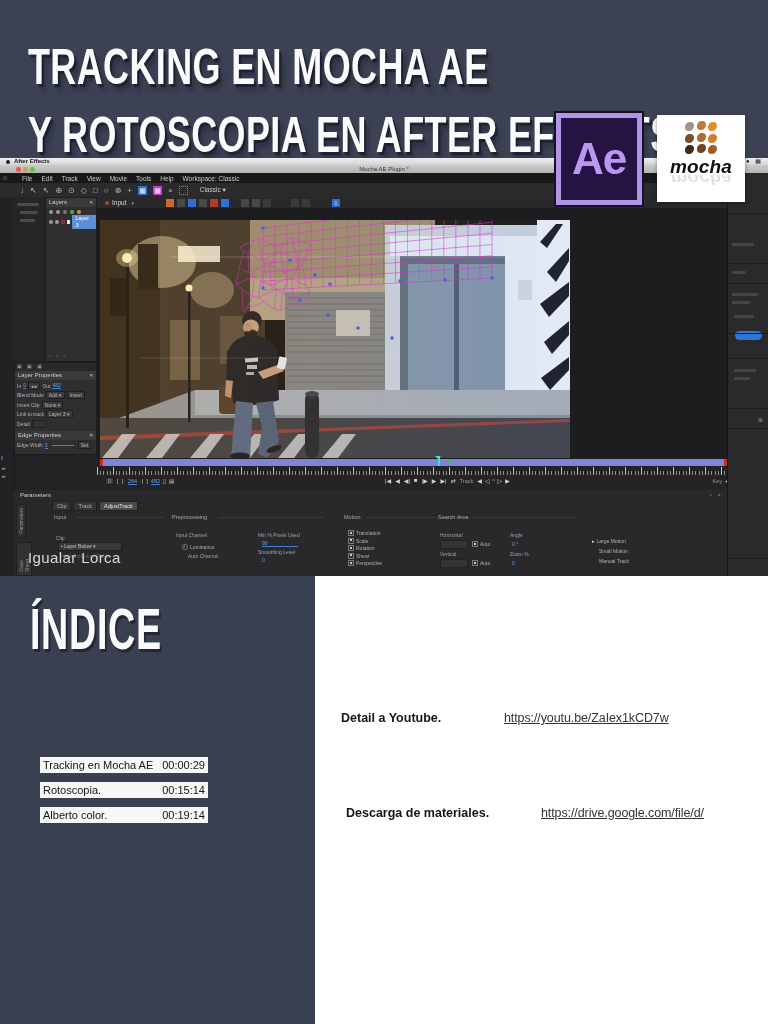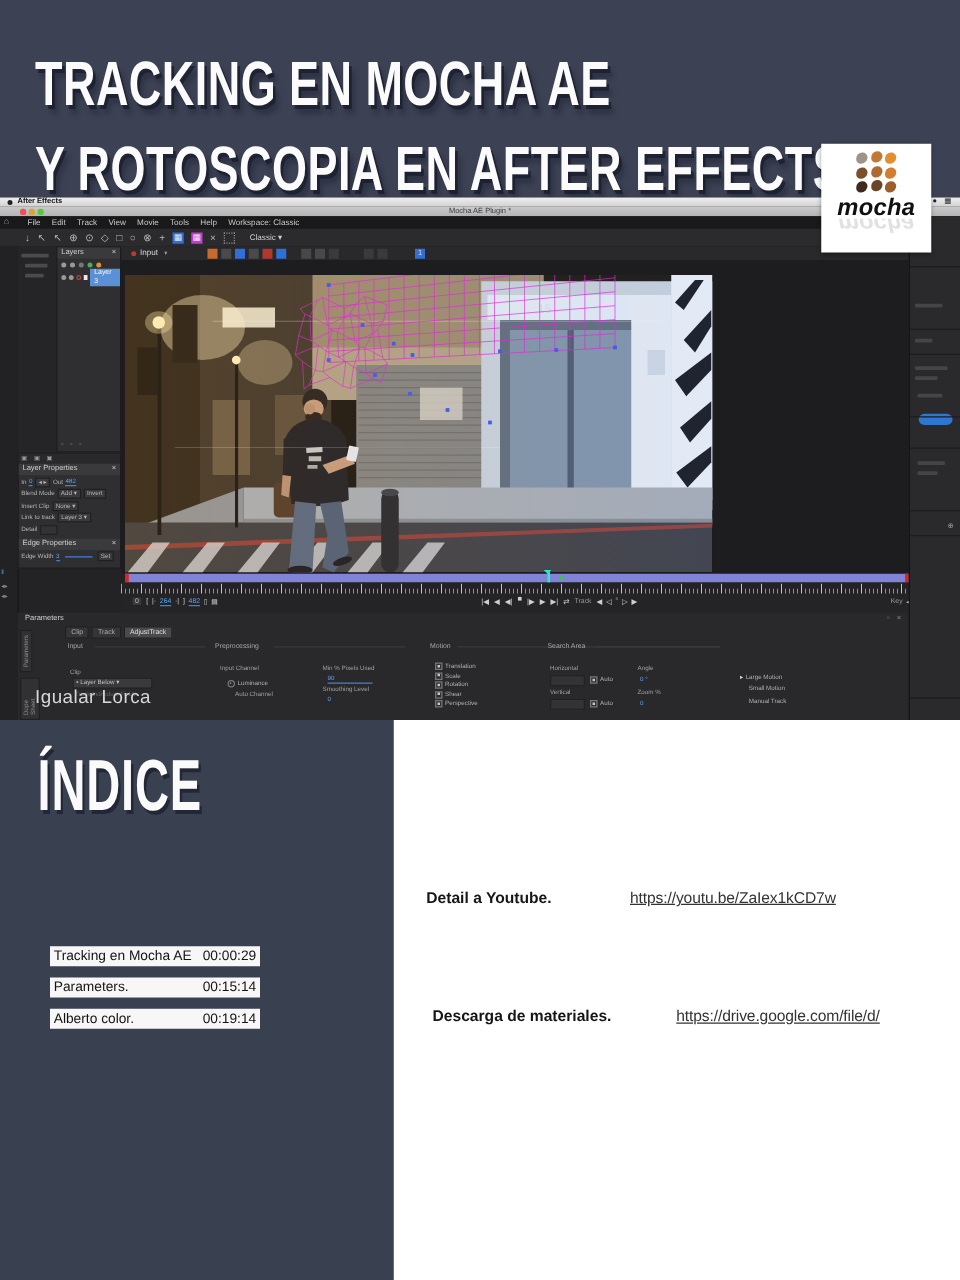--- a/index.html
+++ b/index.html
@@ -657,20 +657,23 @@
         <span class="ghost-line" style="left: 4px; top: 70px; width: 22px; background: rgb(69, 69, 71);"></span>
         <span class="ghost-line" style="left: 4px; top: 98px; width: 14px; background: rgb(69, 69, 71);"></span>
         <span class="ghost-line" style="left: 4px; top: 120px; width: 26px; background: rgb(69, 69, 71);"></span>
         <span class="ghost-line" style="left: 4px; top: 128px; width: 18px; background: rgb(69, 69, 71);"></span>
         <span class="ghost-line" style="left: 6px; top: 142px; width: 20px; background: rgb(69, 69, 71);"></span>
         <span class="ghost-line" style="left: 6px; top: 196px; width: 22px; background: rgb(69, 69, 71);"></span>
         <span class="ghost-line" style="left: 6px; top: 204px; width: 16px; background: rgb(69, 69, 71);"></span>
       </div>
   </div>
 
+  <div class="abs ae-logo">
+    <span>Ae</span>
+  </div>
   <div class="abs mocha-logo">
     <span class="mocha-dots" id="mocha-dots">
         <i style="background: rgb(158, 148, 140);"></i>
         <i style="background: rgb(192, 122, 54); transform: translateY(-1px);"></i>
         <i style="background: rgb(226, 144, 47);"></i>
         <i style="background: rgb(122, 79, 42);"></i>
         <i style="background: rgb(176, 106, 48); transform: translateY(-1px);"></i>
         <i style="background: rgb(212, 125, 46);"></i>
         <i style="background: rgb(63, 42, 28);"></i>
         <i style="background: rgb(107, 69, 36); transform: translateY(-1px);"></i>
@@ -689,20 +692,20 @@
 
   <span class="abs link-label" style="left:341px;top:711px;">Detail a Youtube.</span>
   <a class="abs link-url" style="left:460px;top:711px;">https://youtu.be/ZaIex1kCD7w</a>
   <span class="abs link-label" style="left:346px;top:806px;">Descarga de materiales.</span>
   <a class="abs link-url" style="left:497px;top:806px;">https://drive.google.com/file/d/</a>
 <div class="abs index-row" style="top: 757px;">
       <span>Tracking en Mocha AE</span>
       <span>00:00:29</span>
     </div>
     <div class="abs index-row" style="top: 782px;">
-      <span>Parameters.</span>
+      <span>Rotoscopia.</span>
       <span>00:15:14</span>
     </div>
     <div class="abs index-row" style="top: 807px;">
       <span>Alberto color.</span>
       <span>00:19:14</span>
     </div>
   </div>
 
 </body></html>

